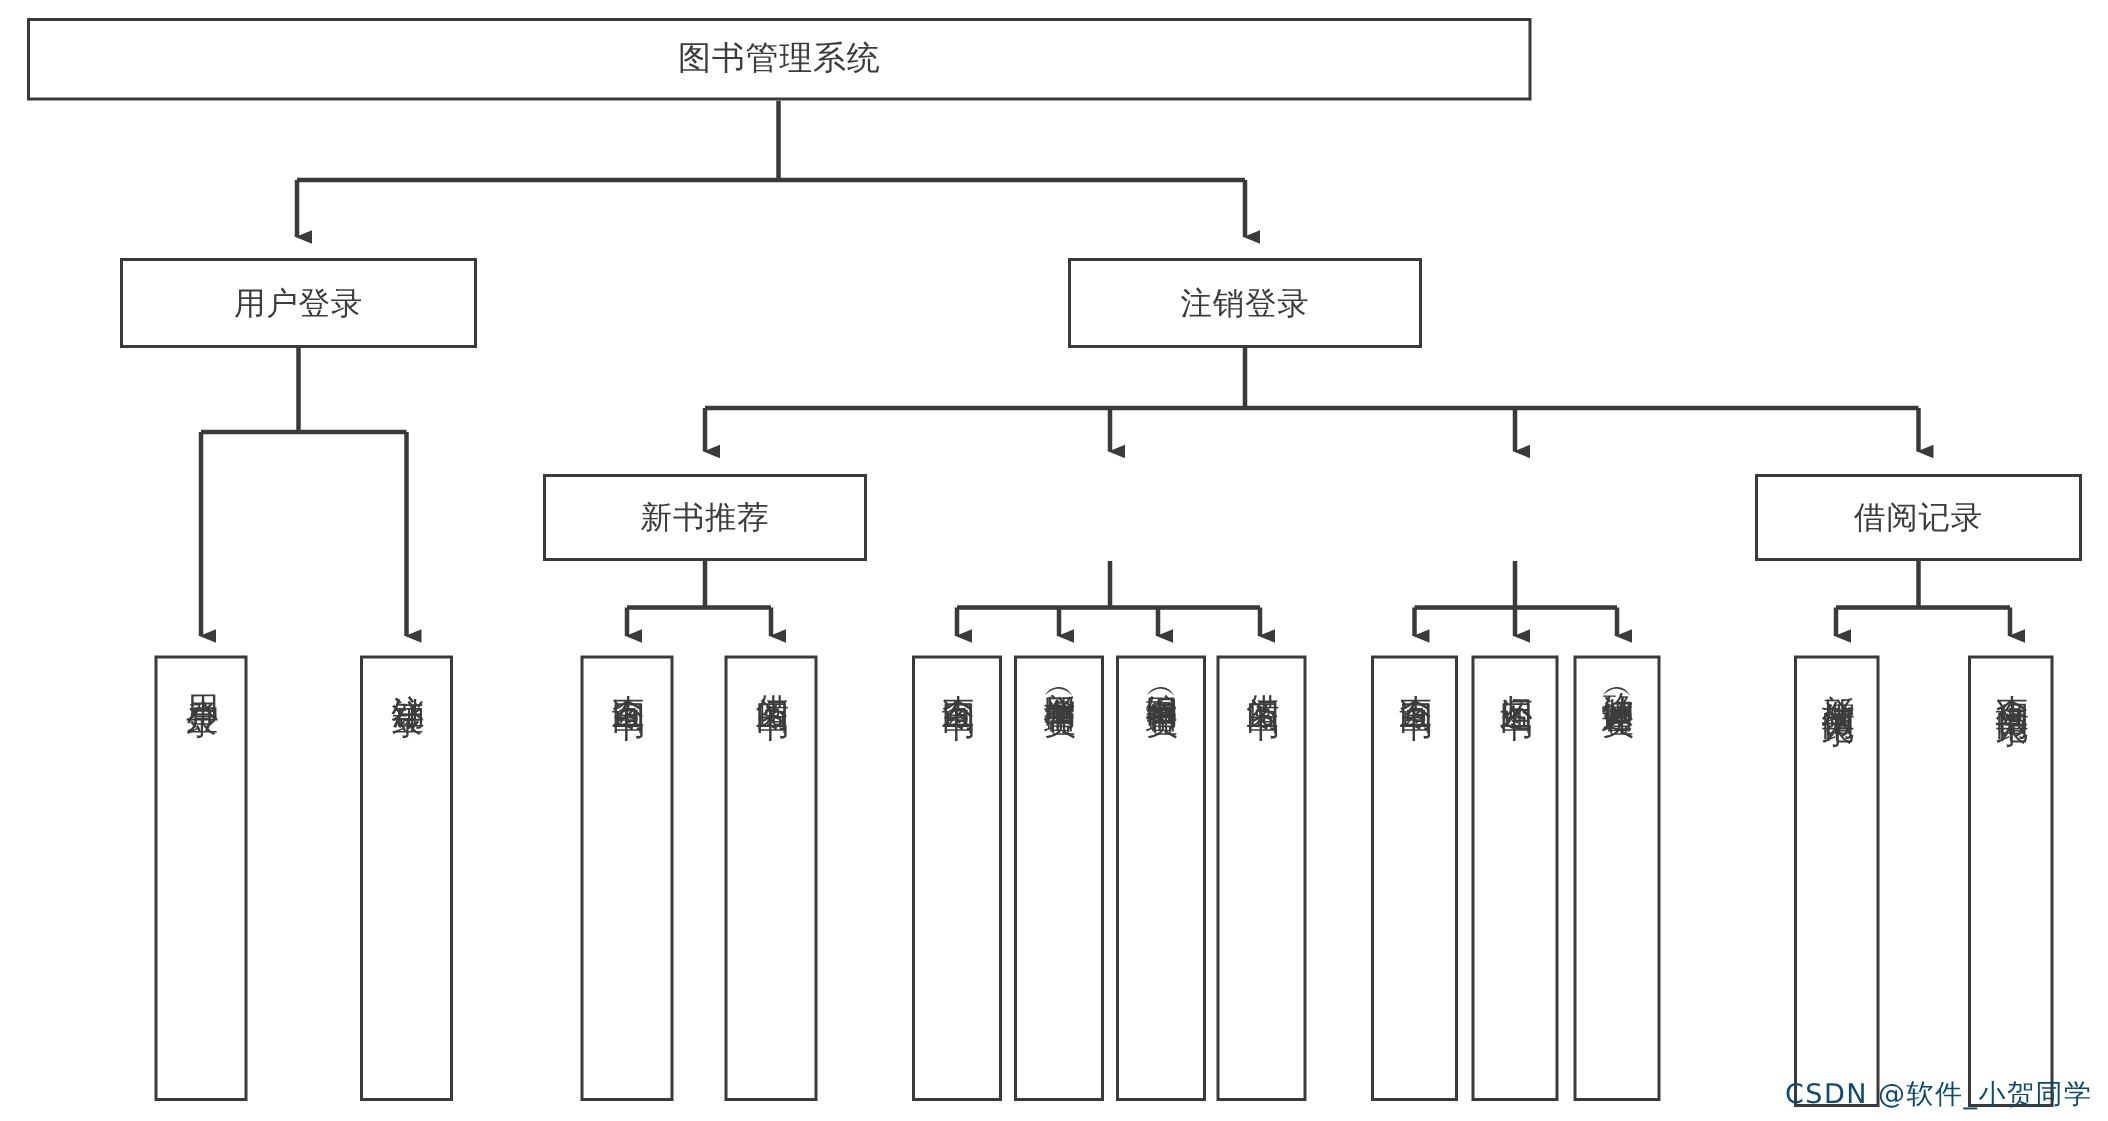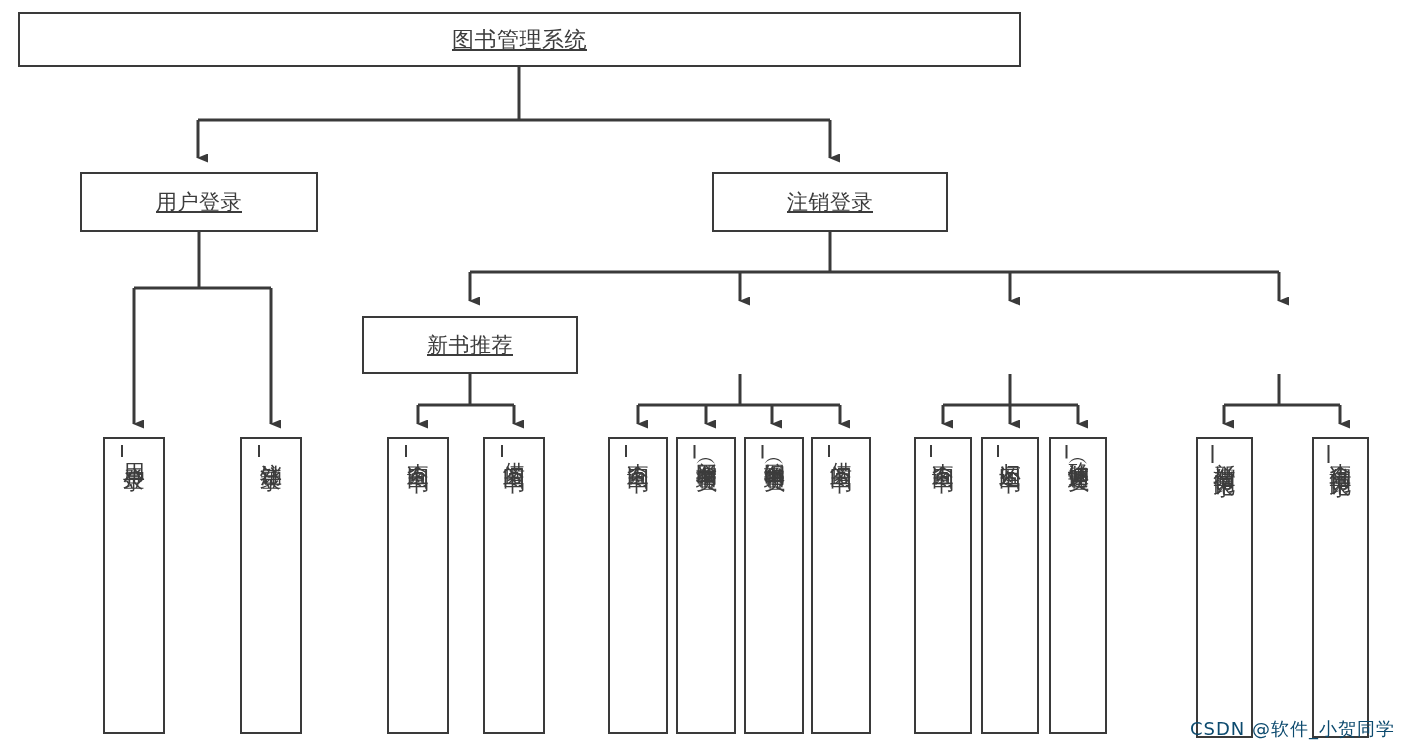--- a/index.html
+++ b/index.html
@@ -15,21 +15,20 @@
 
   .node{
     position:absolute;
     box-sizing:border-box;
     background:#ffffff;
     border:2px solid #3a3a3a;
     display:flex;
     align-items:center;
     justify-content:center;
     color:#3c3c3c;
-    text-decoration:underline;
   }
   .node-label{
     color:#3c3c3c;
     line-height:1.08;
     white-space:pre;
     text-align:center;
   }
   
   .h-node .node-label{
     font-size:21px;
@@ -127,20 +126,23 @@
   <div class="node h-node" style="left:80px;top:172px;width:238px;height:60px;">
     <span class="node-label">用户登录</span>
   </div>
   <div class="node h-node" style="left:712px;top:172px;width:236px;height:60px;">
     <span class="node-label">注销登录</span>
   </div>
 
   <div class="node h-node" style="left:362px;top:316px;width:216px;height:58px;">
     <span class="node-label">新书推荐</span>
   </div>
+  <div class="node h-node" style="left:1170px;top:316px;width:218px;height:58px;">
+    <span class="node-label">借阅记录</span>
+  </div>
 
   <div class="node v-node" style="left:103px;top:437px;width:62px;height:297px;">
     <span class="node-label">用户登录</span>
   </div>
   <div class="node v-node" style="left:240px;top:437px;width:62px;height:297px;">
     <span class="node-label">注销登录</span>
   </div>
 
   <div class="node v-node" style="left:387px;top:437px;width:62px;height:297px;">
     <span class="node-label">查询图书</span>

